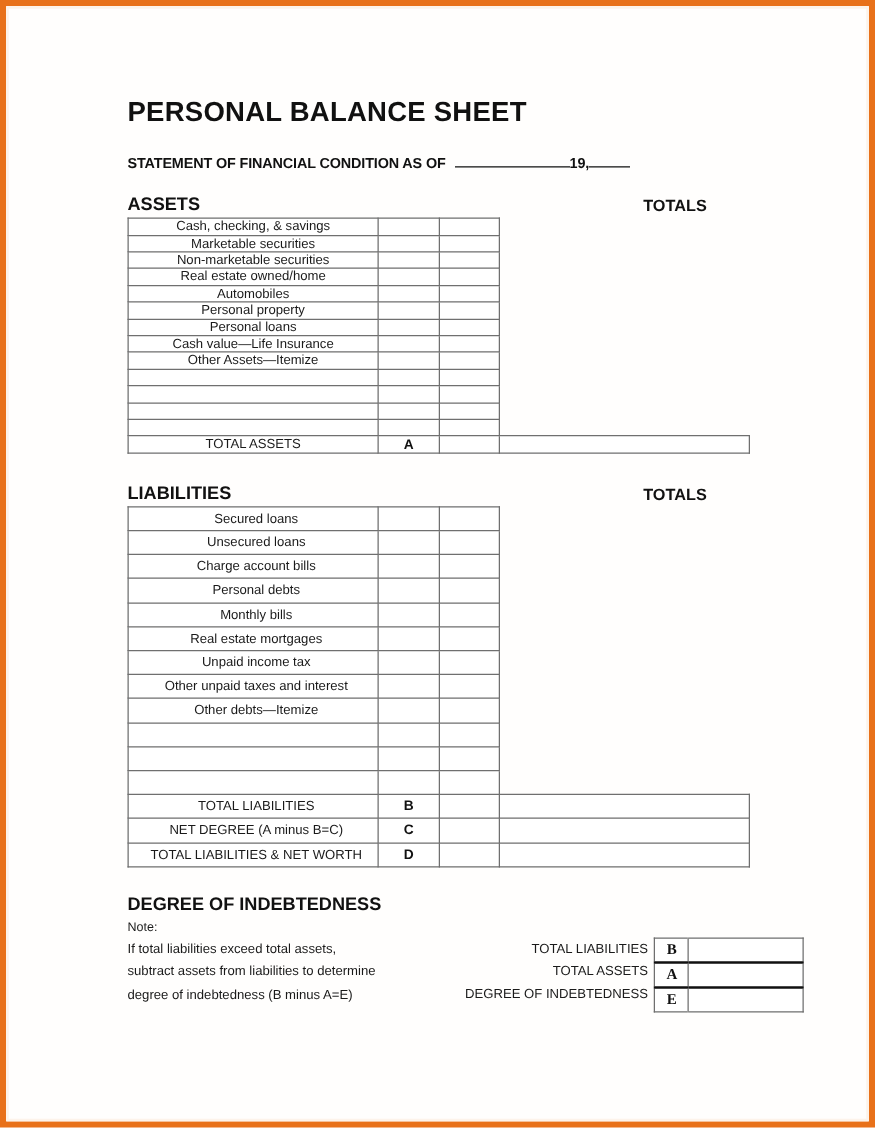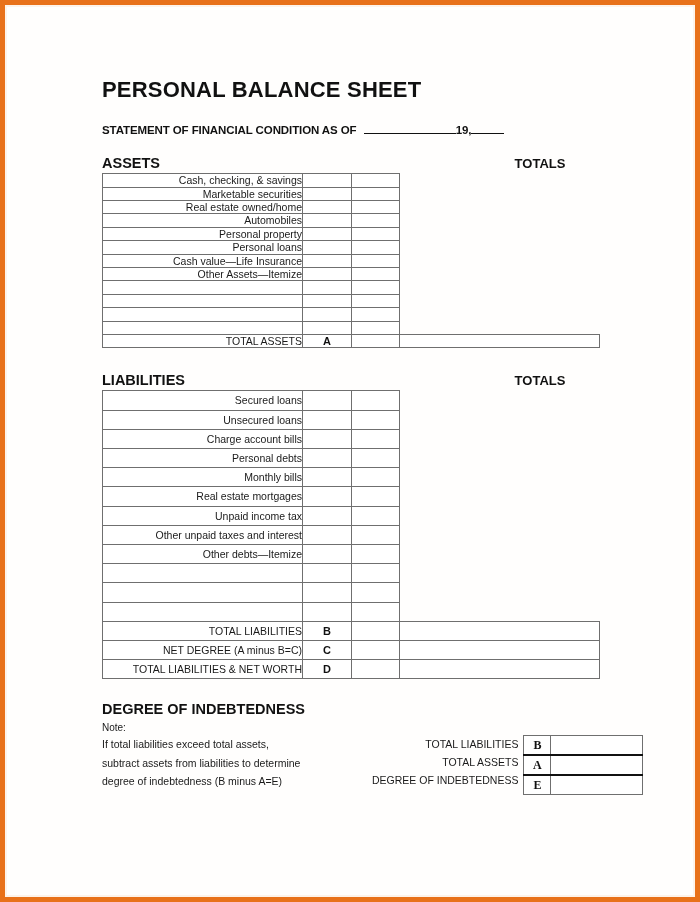--- a/index.html
+++ b/index.html
@@ -99,21 +99,21 @@
   }
   table.grid td {
     border: 1px solid #6f6f6f;
     padding: 0;
     background: #ffffff;
   }
   td.label {
     font-size: 10.5px;
     color: #1a1a1a;
     padding: 0 0 0 4px;
-    text-align: right;
+    text-align: center;
     white-space: nowrap;
     overflow: hidden;
   }
   td.letter {
     width: 24px;
     text-align: center;
     font-size: 11px;
     font-weight: bold;
     color: #111111;
   }
@@ -229,20 +229,25 @@
 
     <table class="grid assets-table">
       <tbody>
         <tr>
           <td class="label">Cash, checking, &amp; savings</td>
           <td class="val"></td>
           <td class="val2"></td>
         </tr>
         <tr>
           <td class="label">Marketable securities</td>
+          <td class="val"></td>
+          <td class="val2"></td>
+        </tr>
+        <tr>
+          <td class="label">Non-marketable securities</td>
           <td class="val"></td>
           <td class="val2"></td>
         </tr>
         <tr>
           <td class="label">Real estate owned/home</td>
           <td class="val"></td>
           <td class="val2"></td>
         </tr>
         <tr>
           <td class="label">Automobiles</td>

